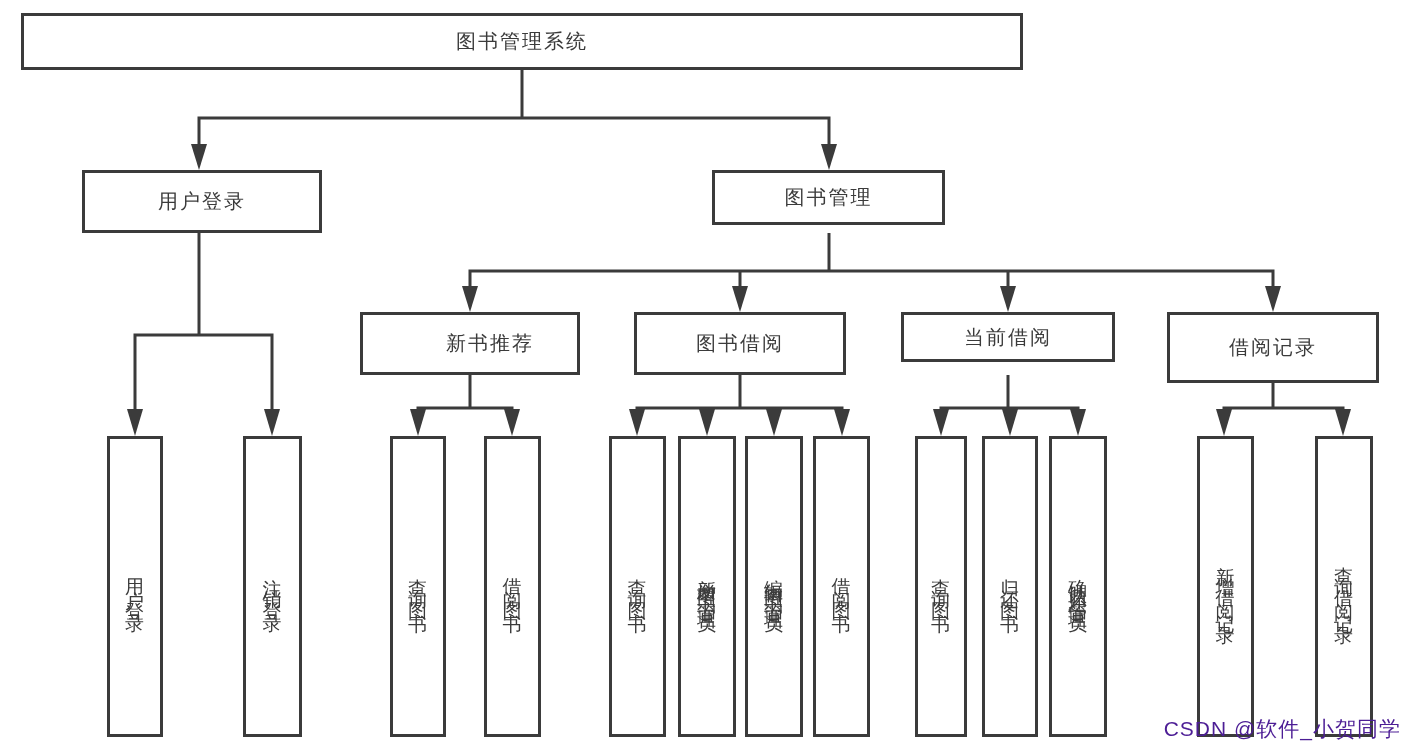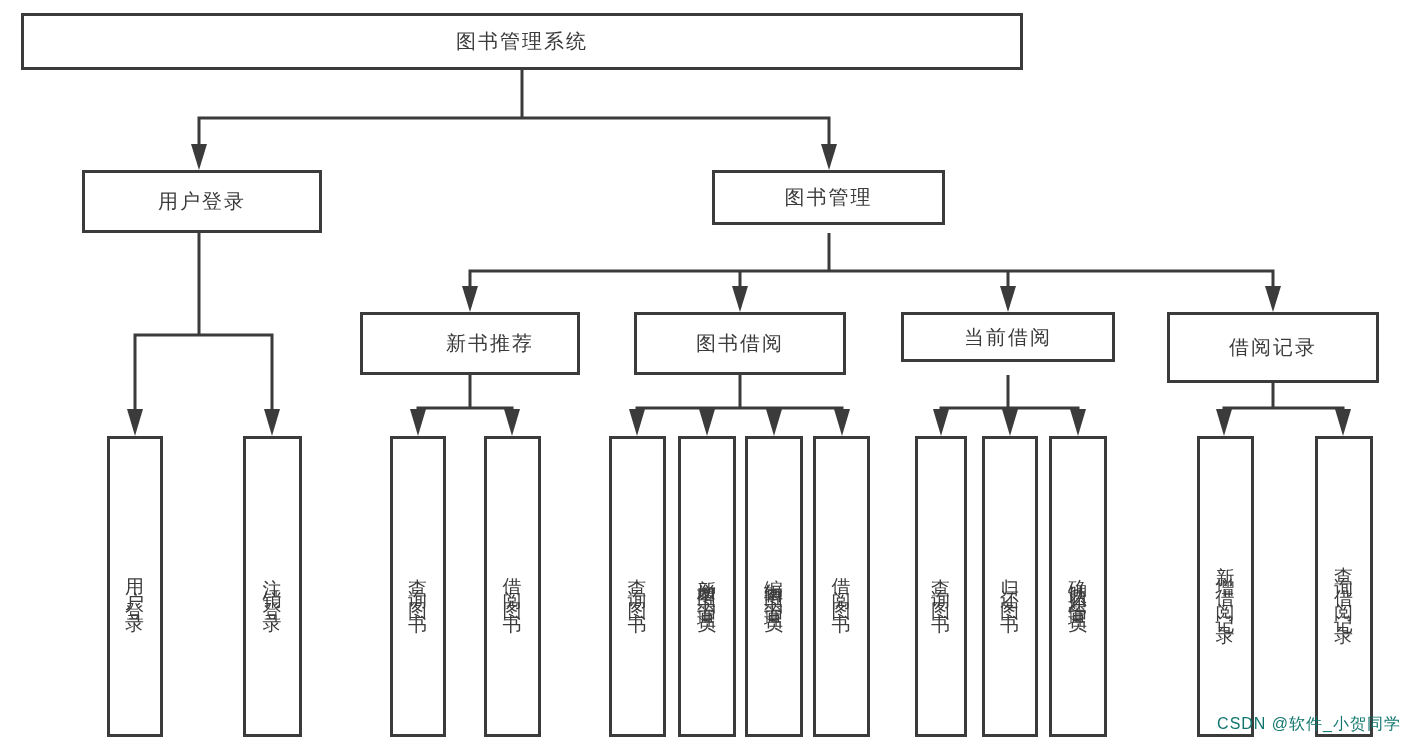--- a/index.html
+++ b/index.html
@@ -31,24 +31,24 @@
     writing-mode:vertical-rl;
     text-orientation:mixed;
     font-size:19px;
     letter-spacing:12px;
     line-height:1;
   }
   .vbox.long .lbl { letter-spacing:5px; }
   .watermark {
     position:absolute;
     right:4px;
-    bottom:12px;
-    font-size:16px;
+    bottom:4px;
+    font-size:21px;
     letter-spacing:1px;
-    color:#0f766e;
+    color:#4c1d95;
     white-space:nowrap;
     z-index:5;
   }
 </style>
 </head>
 <body>
 
 <div class="stage">
 
   <svg class="connectors" width="1405" height="747" viewBox="0 0 1405 747" fill="none" stroke="#3b3b3b" stroke-width="3">

